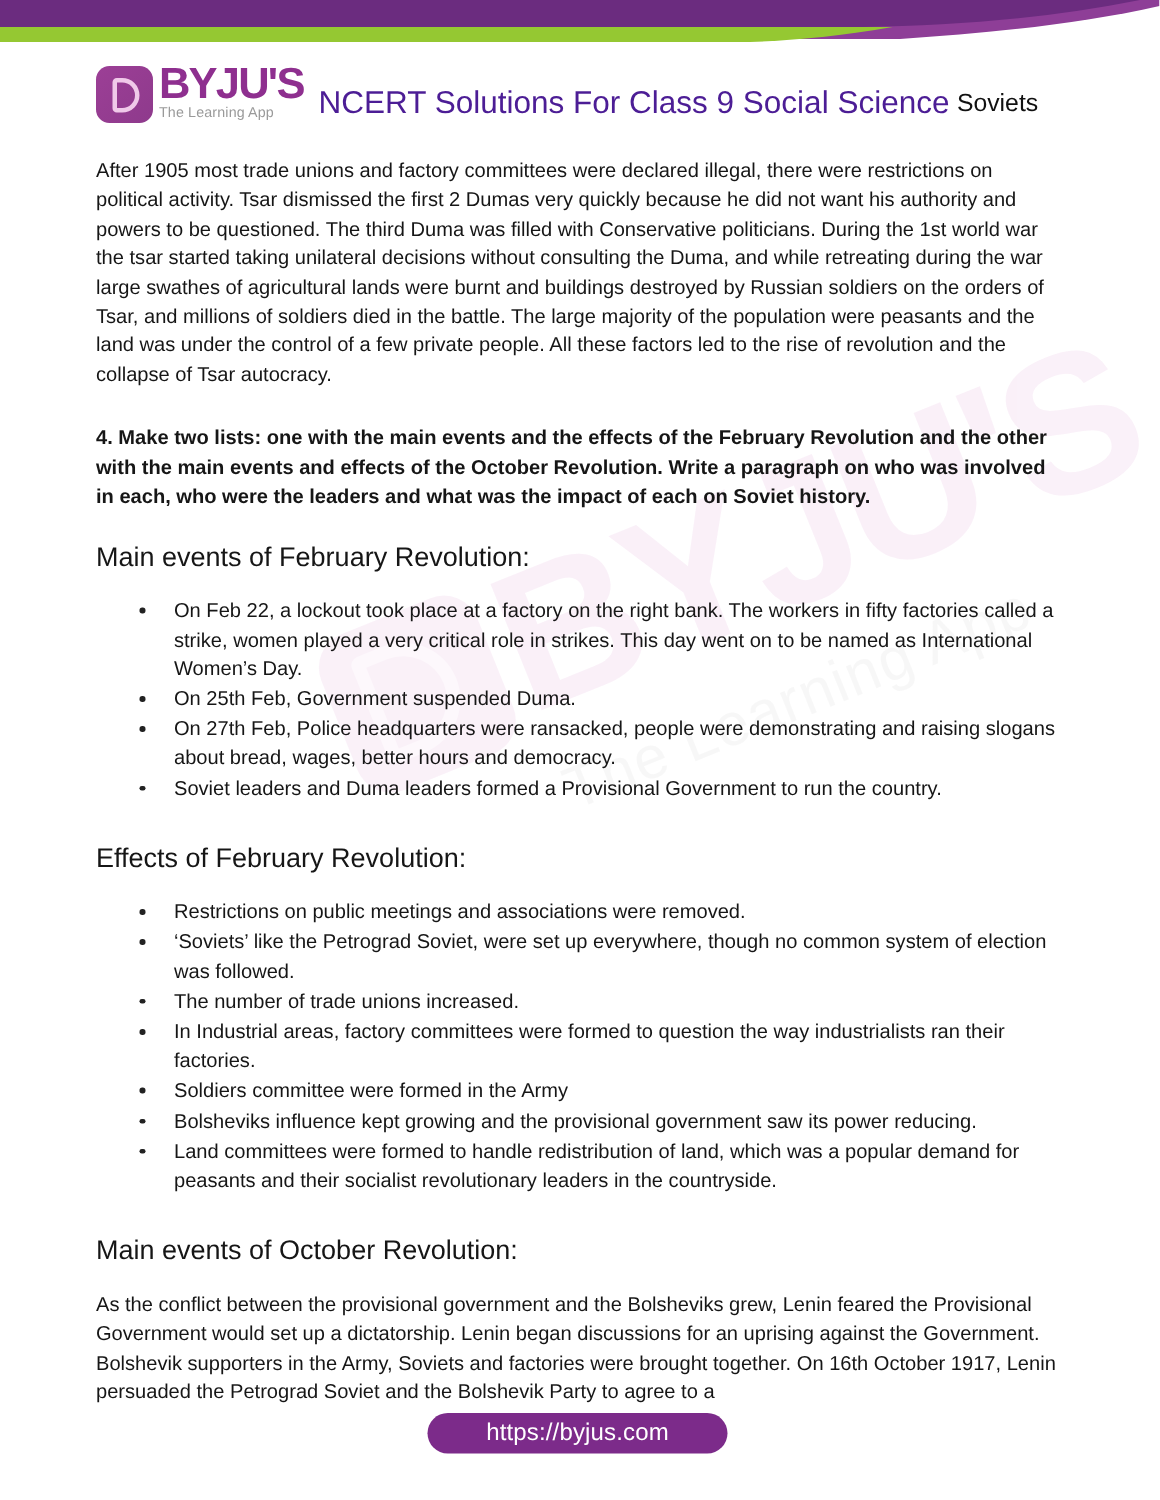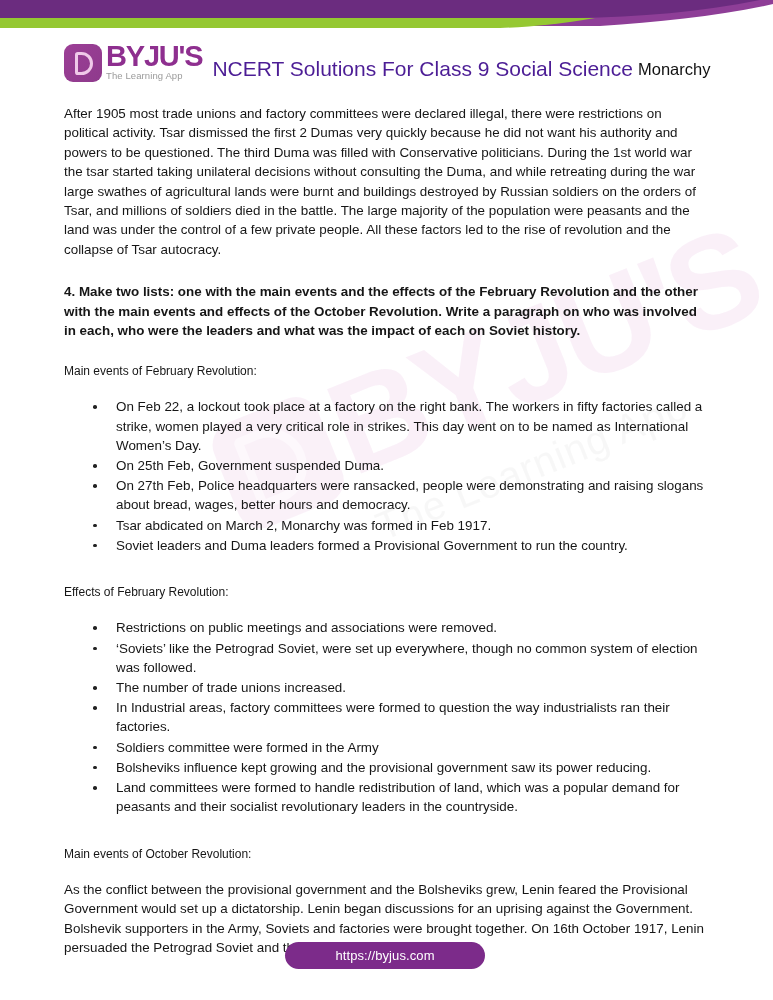--- a/index.html
+++ b/index.html
@@ -184,21 +184,21 @@
     font-weight: bold;
     margin-top: 23px;
     margin-bottom: 21px;
     line-height: 19.6px;
   }
   .para.answer {
     font-weight: bold;
     margin-bottom: 20px;
   }
   .sec-head {
-    font-size: 12px;
+    font-size: 18px;
     line-height: 19.4px;
     color: #161616;
     margin: 0 0 16px 0;
   }
   ul.bullets {
     list-style: none;
     margin: 0 0 28px 0;
     padding: 0;
   }
   ul.bullets li {
@@ -229,21 +229,21 @@
     height: 27px;
     background: #7c2b8a;
     border-radius: 14px;
     display: flex;
     align-items: center;
     justify-content: center;
     z-index: 3;
   }
   .footer-pill span {
     color: #ffffff;
-    font-size: 13px;
+    font-size: 16px;
     letter-spacing: 0.1px;
   }
 </style>
 </head>
 <body>
 
 <div class="page">
 
   <div class="top-banner">
     <svg width="773" height="34" viewBox="0 0 773 34" xmlns="http://www.w3.org/2000/svg" aria-hidden="true">
@@ -267,36 +267,35 @@
     <div class="logo">
       <div class="logo-mark">
         <div class="logo-mark-b"></div>
       </div>
       <div class="logo-text">
         <span class="logo-word">BYJU'S</span>
         <span class="logo-tag">The Learning App</span>
       </div>
     </div>
     <div class="head-title">NCERT Solutions For Class 9 Social Science</div>
-    <div class="head-title-sub">Monarchy</div>
+    <div class="head-title-sub">Soviets</div>
   </div>
 
   <div class="content">
 
     <p class="para">After 1905 most trade unions and factory committees were declared illegal, there were restrictions on political activity. Tsar dismissed the first 2 Dumas very quickly because he did not want his authority and powers to be questioned. The third Duma was filled with Conservative politicians. During the 1st world war the tsar started taking unilateral decisions without consulting the Duma, and while retreating during the war large swathes of agricultural lands were burnt and buildings destroyed by Russian soldiers on the orders of Tsar, and millions of soldiers died in the battle. The large majority of the population were peasants and the land was under the control of a few private people. All these factors led to the rise of revolution and the collapse of Tsar autocracy.</p>
 
     <p class="para q">4. Make two lists: one with the main events and the effects of the February Revolution and the other with the main events and effects of the October Revolution. Write a paragraph on who was involved in each, who were the leaders and what was the impact of each on Soviet history.</p>
 
 
     <p class="sec-head">Main events of February Revolution:</p>
     <ul class="bullets">
       <li>On Feb 22, a lockout took place at a factory on the right bank. The workers in fifty factories called a strike, women played a very critical role in strikes. This day went on to be named as International Women’s Day.</li>
       <li>On 25th Feb, Government suspended Duma.</li>
       <li>On 27th Feb, Police headquarters were ransacked, people were demonstrating and raising slogans about bread, wages, better hours and democracy.</li>
-      <li>Tsar abdicated on March 2, Monarchy was formed in Feb 1917.</li>
       <li>Soviet leaders and Duma leaders formed a Provisional Government to run the country.</li>
     </ul>
 
     <p class="sec-head">Effects of February Revolution:</p>
     <ul class="bullets">
       <li>Restrictions on public meetings and associations were removed.</li>
       <li>‘Soviets’ like the Petrograd Soviet, were set up everywhere, though no common system of election was followed.</li>
       <li>The number of trade unions increased.</li>
       <li>In Industrial areas, factory committees were formed to question the way industrialists ran their factories.</li>
       <li>Soldiers committee were formed in the Army</li>

